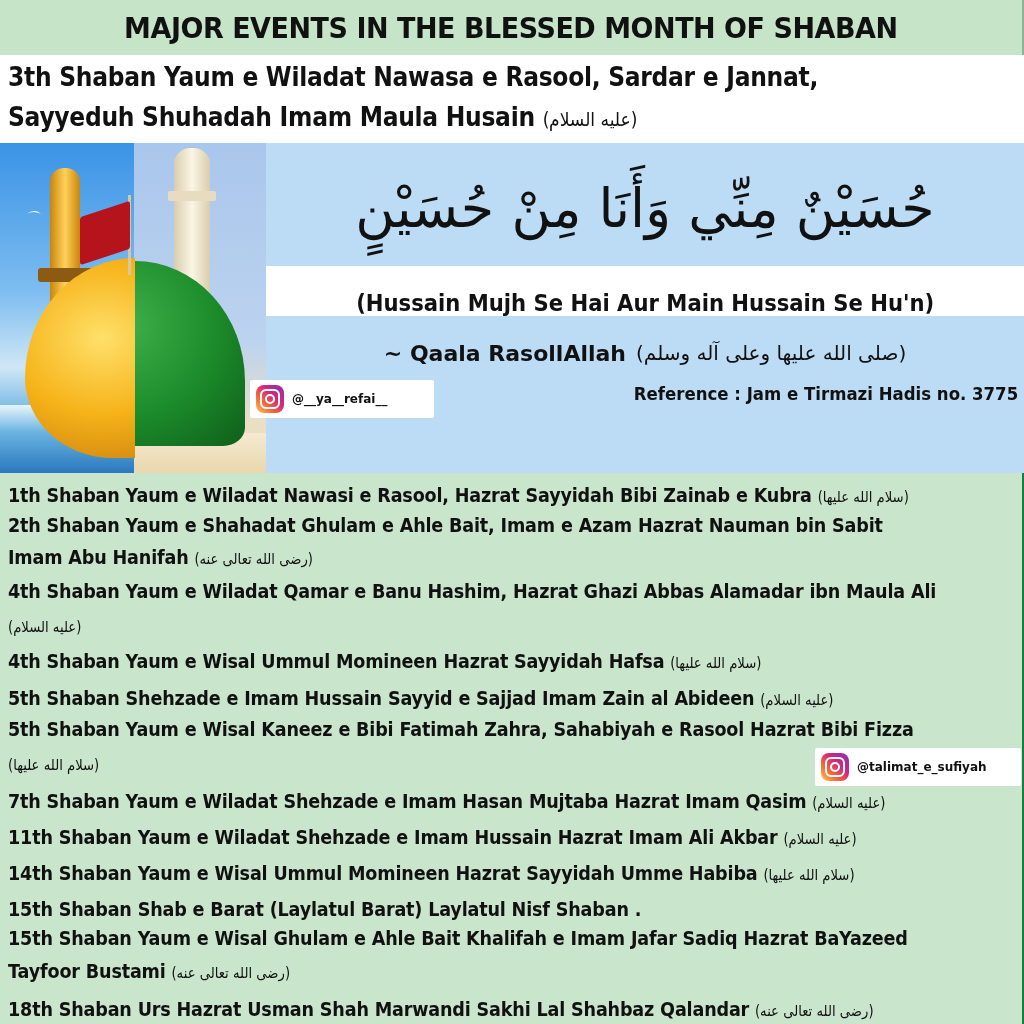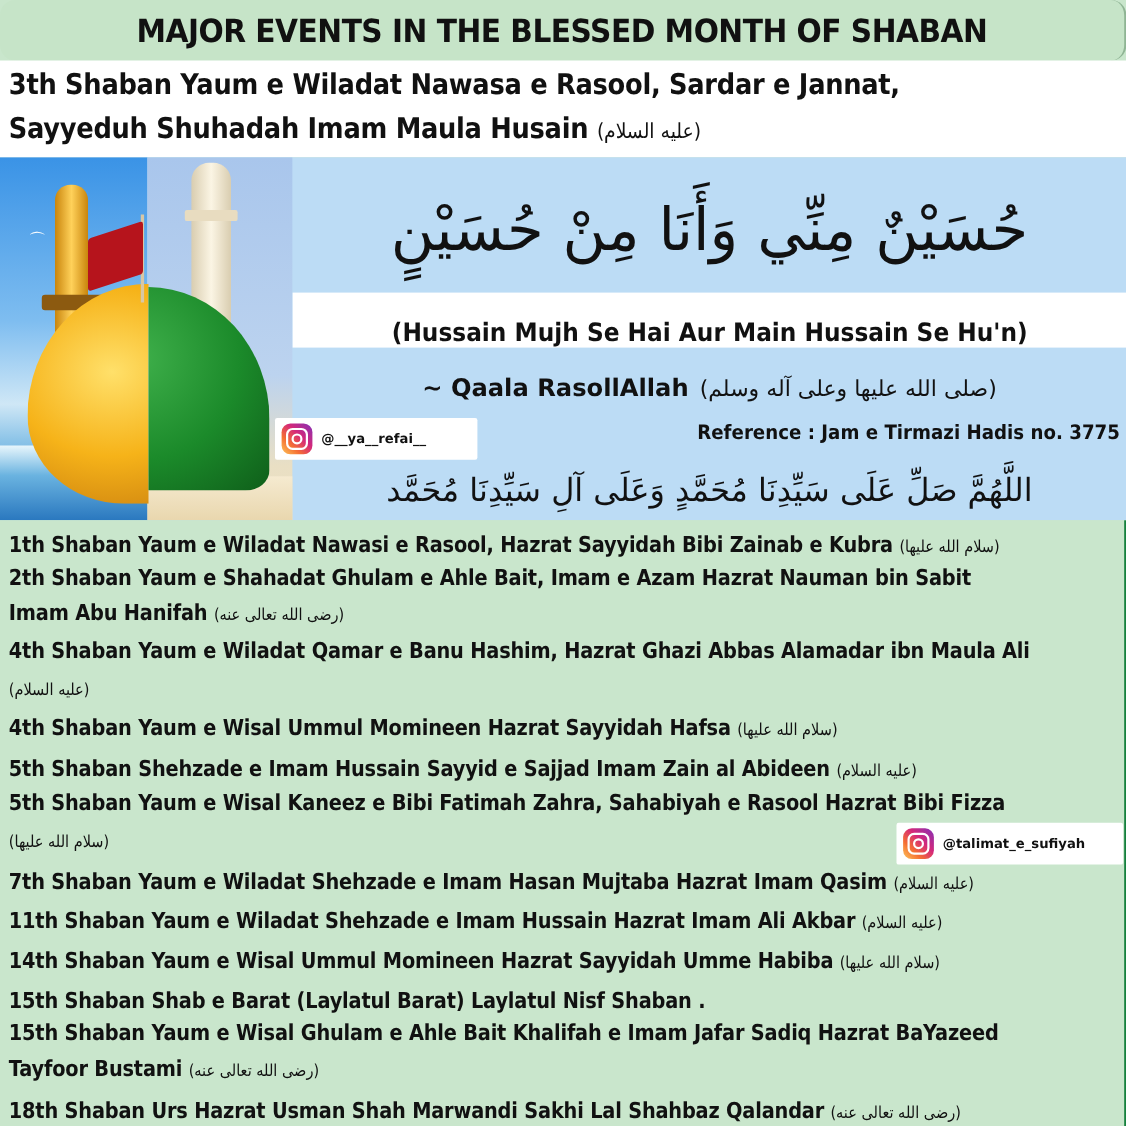--- a/index.html
+++ b/index.html
@@ -3,21 +3,20 @@
   <meta charset="utf-8">
   <style>
     * { margin: 0; padding: 0; box-sizing: border-box; }
     html, body { width: 1024px; height: 1024px; overflow: hidden; background: #c9e6cc; }
     body { position: relative; font-family: "DejaVu Sans", sans-serif; color: #111; }
 
     .title-bar {
       position: absolute; left: 0; top: 0; width: 1024px; height: 55px;
       background: #c6e4c8; display: flex; align-items: center; justify-content: center;
       border-right: 2px solid #8fb494;
-      border-radius: 14px;
     }
     .title-bar span {
       font-family: "DejaVu Sans", sans-serif; font-weight: bold; font-size: 29px;
       letter-spacing: -0.5px; white-space: nowrap; transform: scaleX(0.93); display: inline-block;
     }
 
     .headline {
       position: absolute; left: 0; top: 55px; width: 1024px; height: 88px;
       background: #ffffff; padding-left: 8px;
     }
@@ -187,21 +186,20 @@
     <span>(Hussain Mujh Se Hai Aur Main Hussain Se Hu'n)</span>
   </div>
 
   <div class="qaala">
     <span class="en">~ Qaala RasollAllah</span>
     <span class="ar">(صلى الله عليها وعلى آله وسلم)</span>
   </div>
 
   <div class="reference">Reference : Jam e Tirmazi Hadis no. 3775</div>
 
-  <div class="durood">اللَّهُمَّ صَلِّ عَلَى سَيِّدِنَا مُحَمَّدٍ وَعَلَى آلِ سَيِّدِنَا مُحَمَّد</div>
 </div>
 
 <div class="insta-tag refai">
   <span class="insta-icon"></span>
   <span class="insta-handle">@__ya__refai__</span>
 </div>
 
 <div class="events">
   <div class="event-line" style="top:10px">
     <span>1th Shaban Yaum e Wiladat Nawasi e Rasool, Hazrat Sayyidah Bibi Zainab e Kubra</span>

